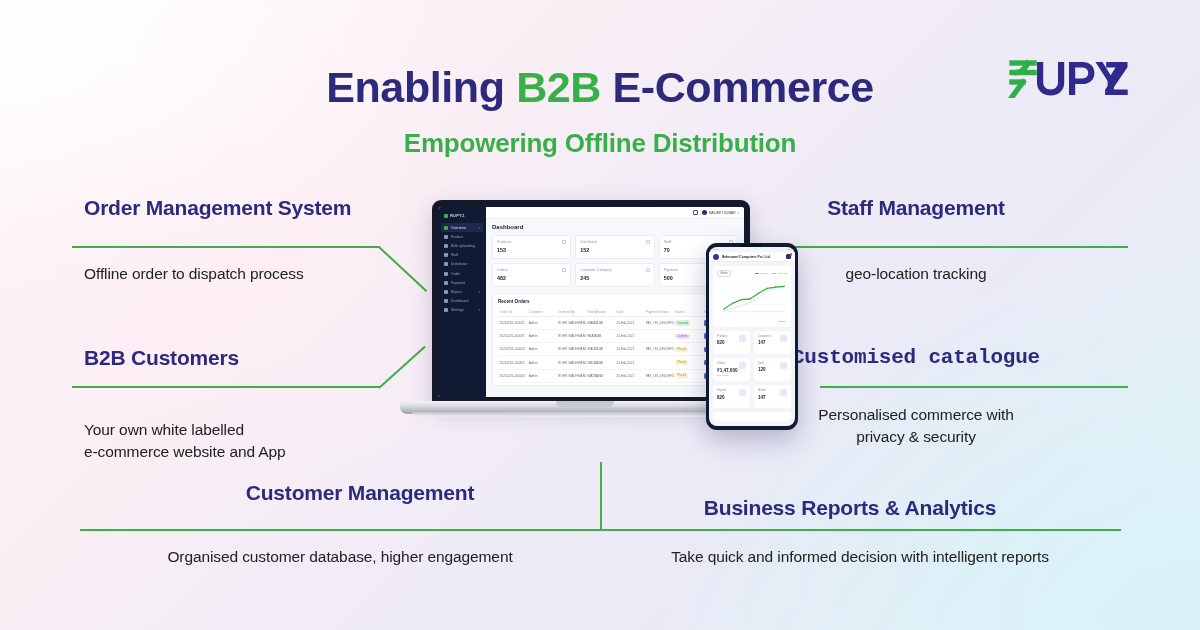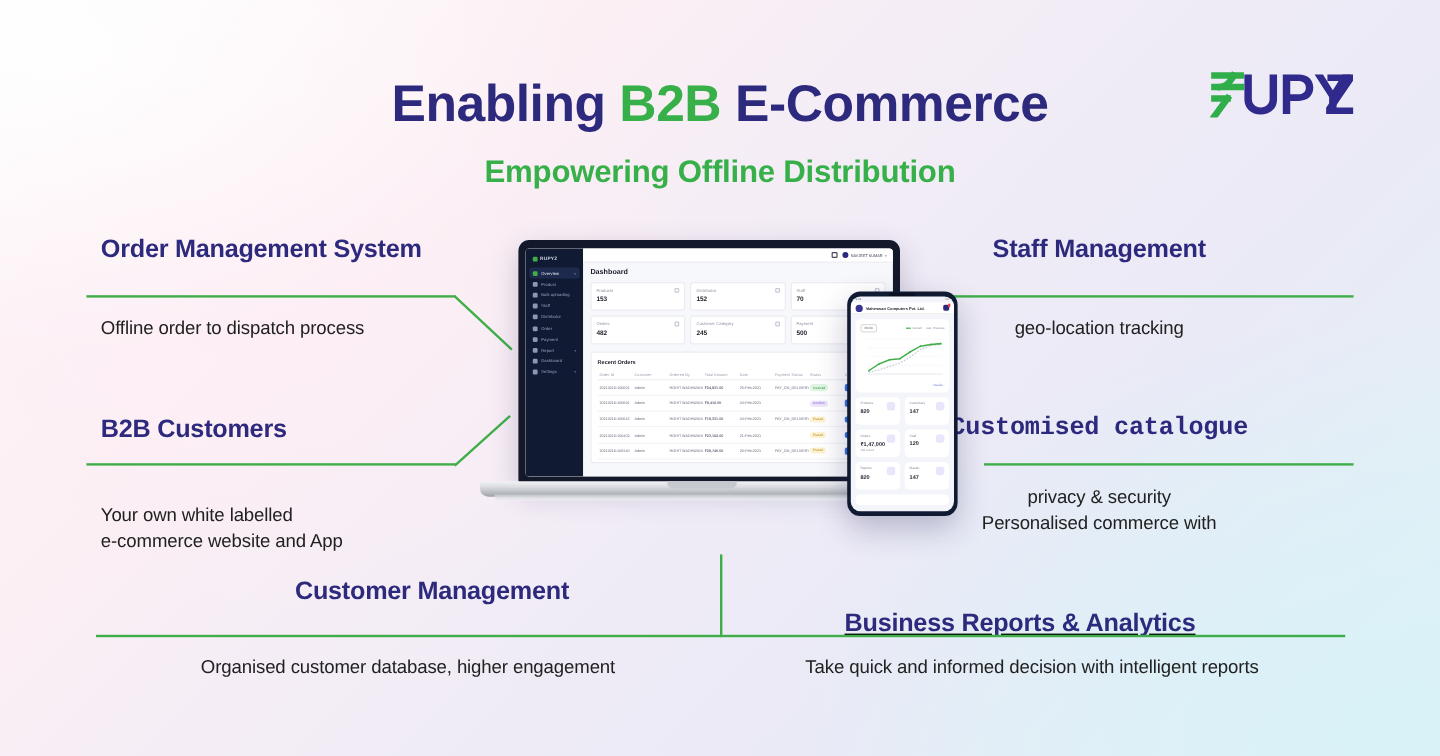--- a/index.html
+++ b/index.html
@@ -223,35 +223,35 @@
 <div class="diag" style="left:670px; top:247px; width:40px; transform:rotate(137deg);"></div>
 <div class="feat right" style="left:716px; top:263px; width:400px;">
   <div class="fd">geo-location tracking</div>
 </div>
 
 <div class="feat right" style="left:716px; top:346px; width:400px;font-family:Liberation Mono, monospace;">
   <div class="ft">Customised catalogue</div>
 </div>
 <div class="rule" style="left:820px; top:386px; width:308px;"></div>
 <div class="feat right" style="left:716px; top:404px; width:400px;">
+  <div class="fd">Personalised commerce with</div>
   <div class="fd">privacy &amp; security</div>
-  <div class="fd">Personalised commerce with</div>
 </div>
 
 <div class="vrule" style="left:600px; top:462px; width:2px; height:68px;"></div>
 
 <div class="feat center" style="left:140px; top:481px; width:440px;">
   <div class="ft">Customer Management</div>
 </div>
 <div class="rule" style="left:80px; top:529px; width:521px;"></div>
 <div class="feat center" style="left:100px; top:546px; width:480px;">
   <div class="fd">Organised customer database, higher engagement</div>
 </div>
 
-<div class="feat center" style="left:620px; top:508px; width:460px;text-decoration:underline;">
+<div class="feat center" style="left:620px; top:496px; width:460px;">
   <div class="ft">Business Reports &amp; Analytics</div>
 </div>
 <div class="rule" style="left:600px; top:529px; width:521px;"></div>
 <div class="feat center" style="left:610px; top:546px; width:500px;">
   <div class="fd">Take quick and informed decision with intelligent reports</div>
 </div>
 
 <div class="laptop">
   <div class="lid">
     <div class="screen">

